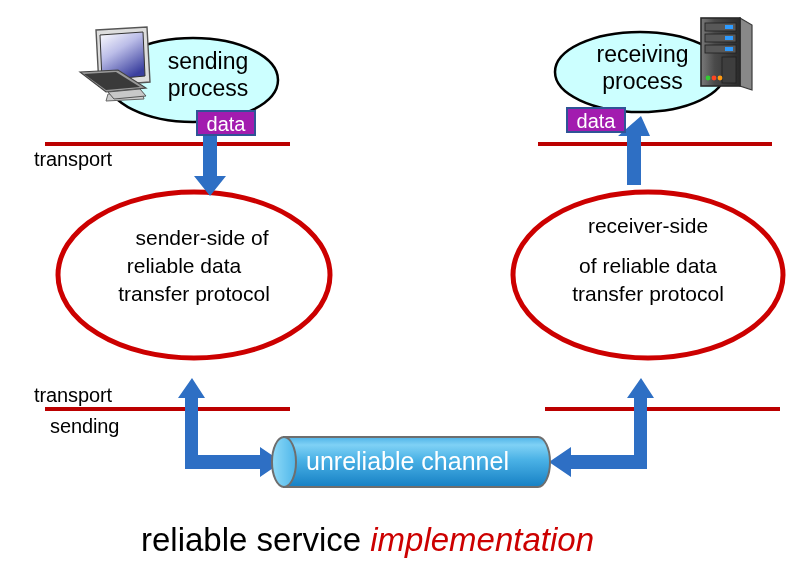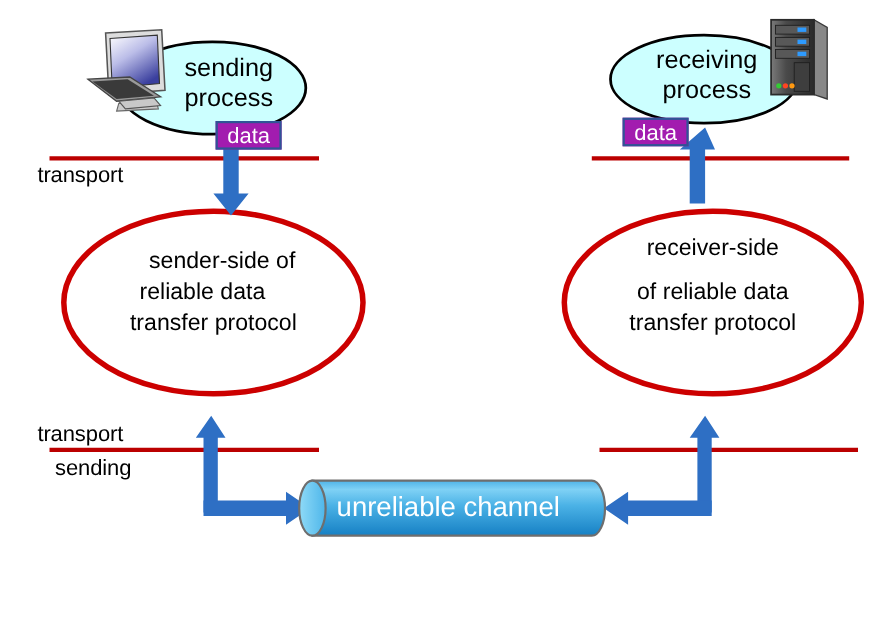--- a/index.html
+++ b/index.html
@@ -191,14 +191,15 @@
   <div class="txt ellipse-label" style="left:82px; top:226px; width:240px;">sender-side of</div>
   <div class="txt ellipse-label" style="left:64px; top:254px; width:240px;">reliable data</div>
   <div class="txt ellipse-label" style="left:74px; top:282px; width:240px;">transfer protocol</div>
 
   <div class="txt ellipse-label" style="left:528px; top:214px; width:240px;">receiver-side</div>
   <div class="txt ellipse-label" style="left:528px; top:254px; width:240px;">of reliable data</div>
   <div class="txt ellipse-label" style="left:528px; top:282px; width:240px;">transfer protocol</div>
 
   <div class="channel-label" style="left:306px; top:447px;">unreliable channel</div>
 
+  <div class="caption" style="left:141px; top:521px;"><span class="cap-black">reliable service </span><span class="cap-red">implementation</span></div>
 
 </div>
 
 </body></html>

